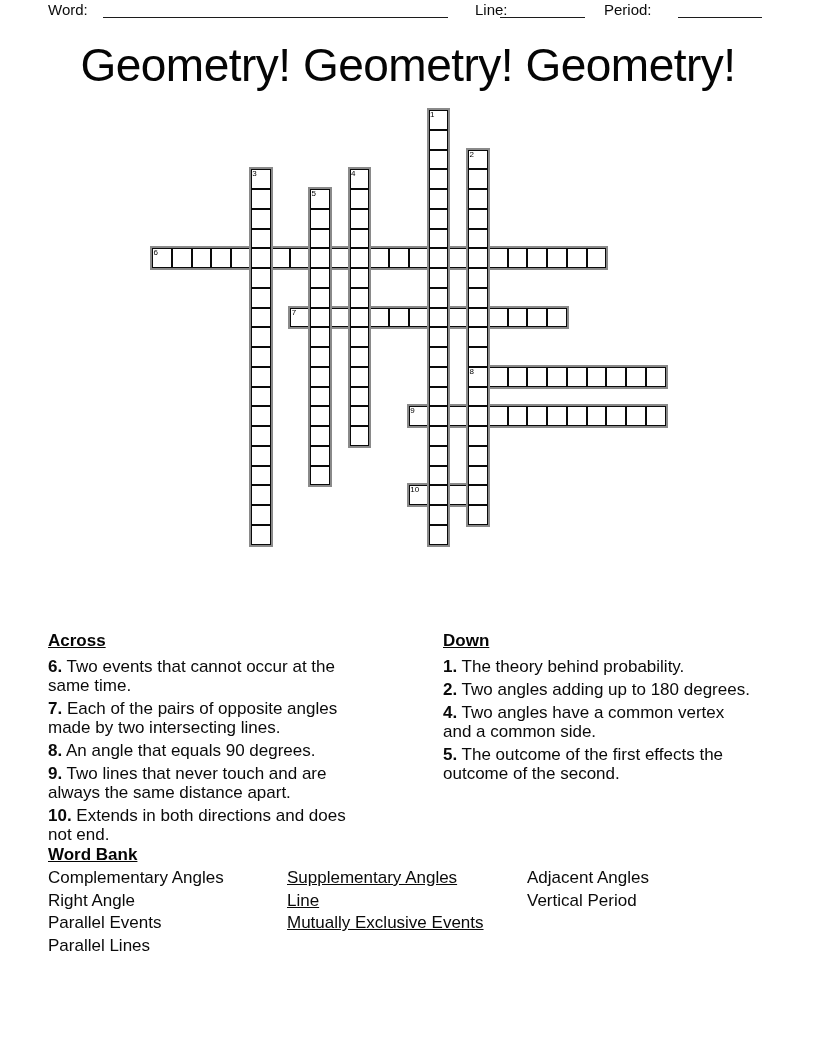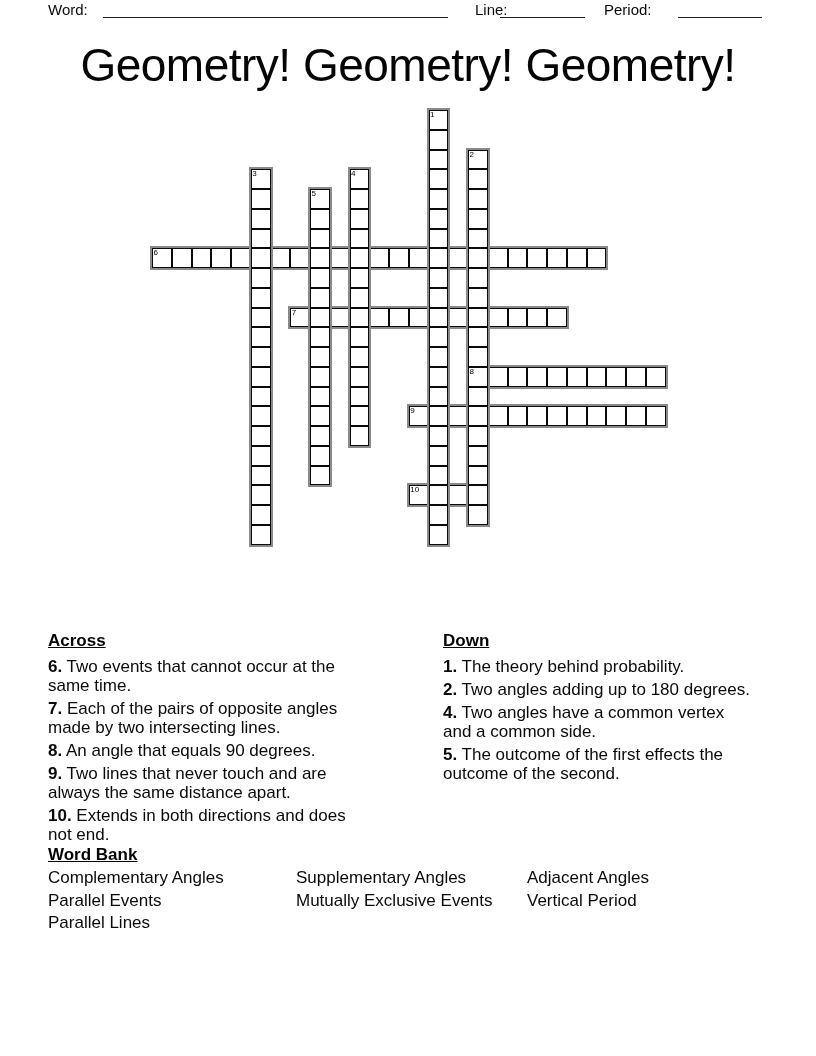--- a/index.html
+++ b/index.html
@@ -263,25 +263,27 @@
         <p class="clue"><span class="num">2.</span> Two angles adding up to 180 degrees.</p>
         <p class="clue"><span class="num">4.</span> Two angles have a common vertex<br>and a common side.</p>
         <p class="clue"><span class="num">5.</span> The outcome of the first effects the<br>outcome of the second.</p>
       </div>
   </div>
 
   <div class="wb-heading">Word Bank</div>
   <div id="wordbank">
       <div class="wb-col" style="left: 48px;">
         <div class="wb-item">Complementary Angles</div>
+        <div class="wb-item">Right Angle</div>
         <div class="wb-item">Parallel Events</div>
         <div class="wb-item">Parallel Lines</div>
       </div>
-      <div class="wb-col" style="left: 296px;">
+      <div class="wb-col" style="left: 287px; text-decoration: underline;">
         <div class="wb-item">Supplementary Angles</div>
+        <div class="wb-item">Line</div>
         <div class="wb-item">Mutually Exclusive Events</div>
       </div>
       <div class="wb-col" style="left: 527px;">
         <div class="wb-item">Adjacent Angles</div>
         <div class="wb-item">Vertical Period</div>
       </div>
     </div>
 
 </div>
 

